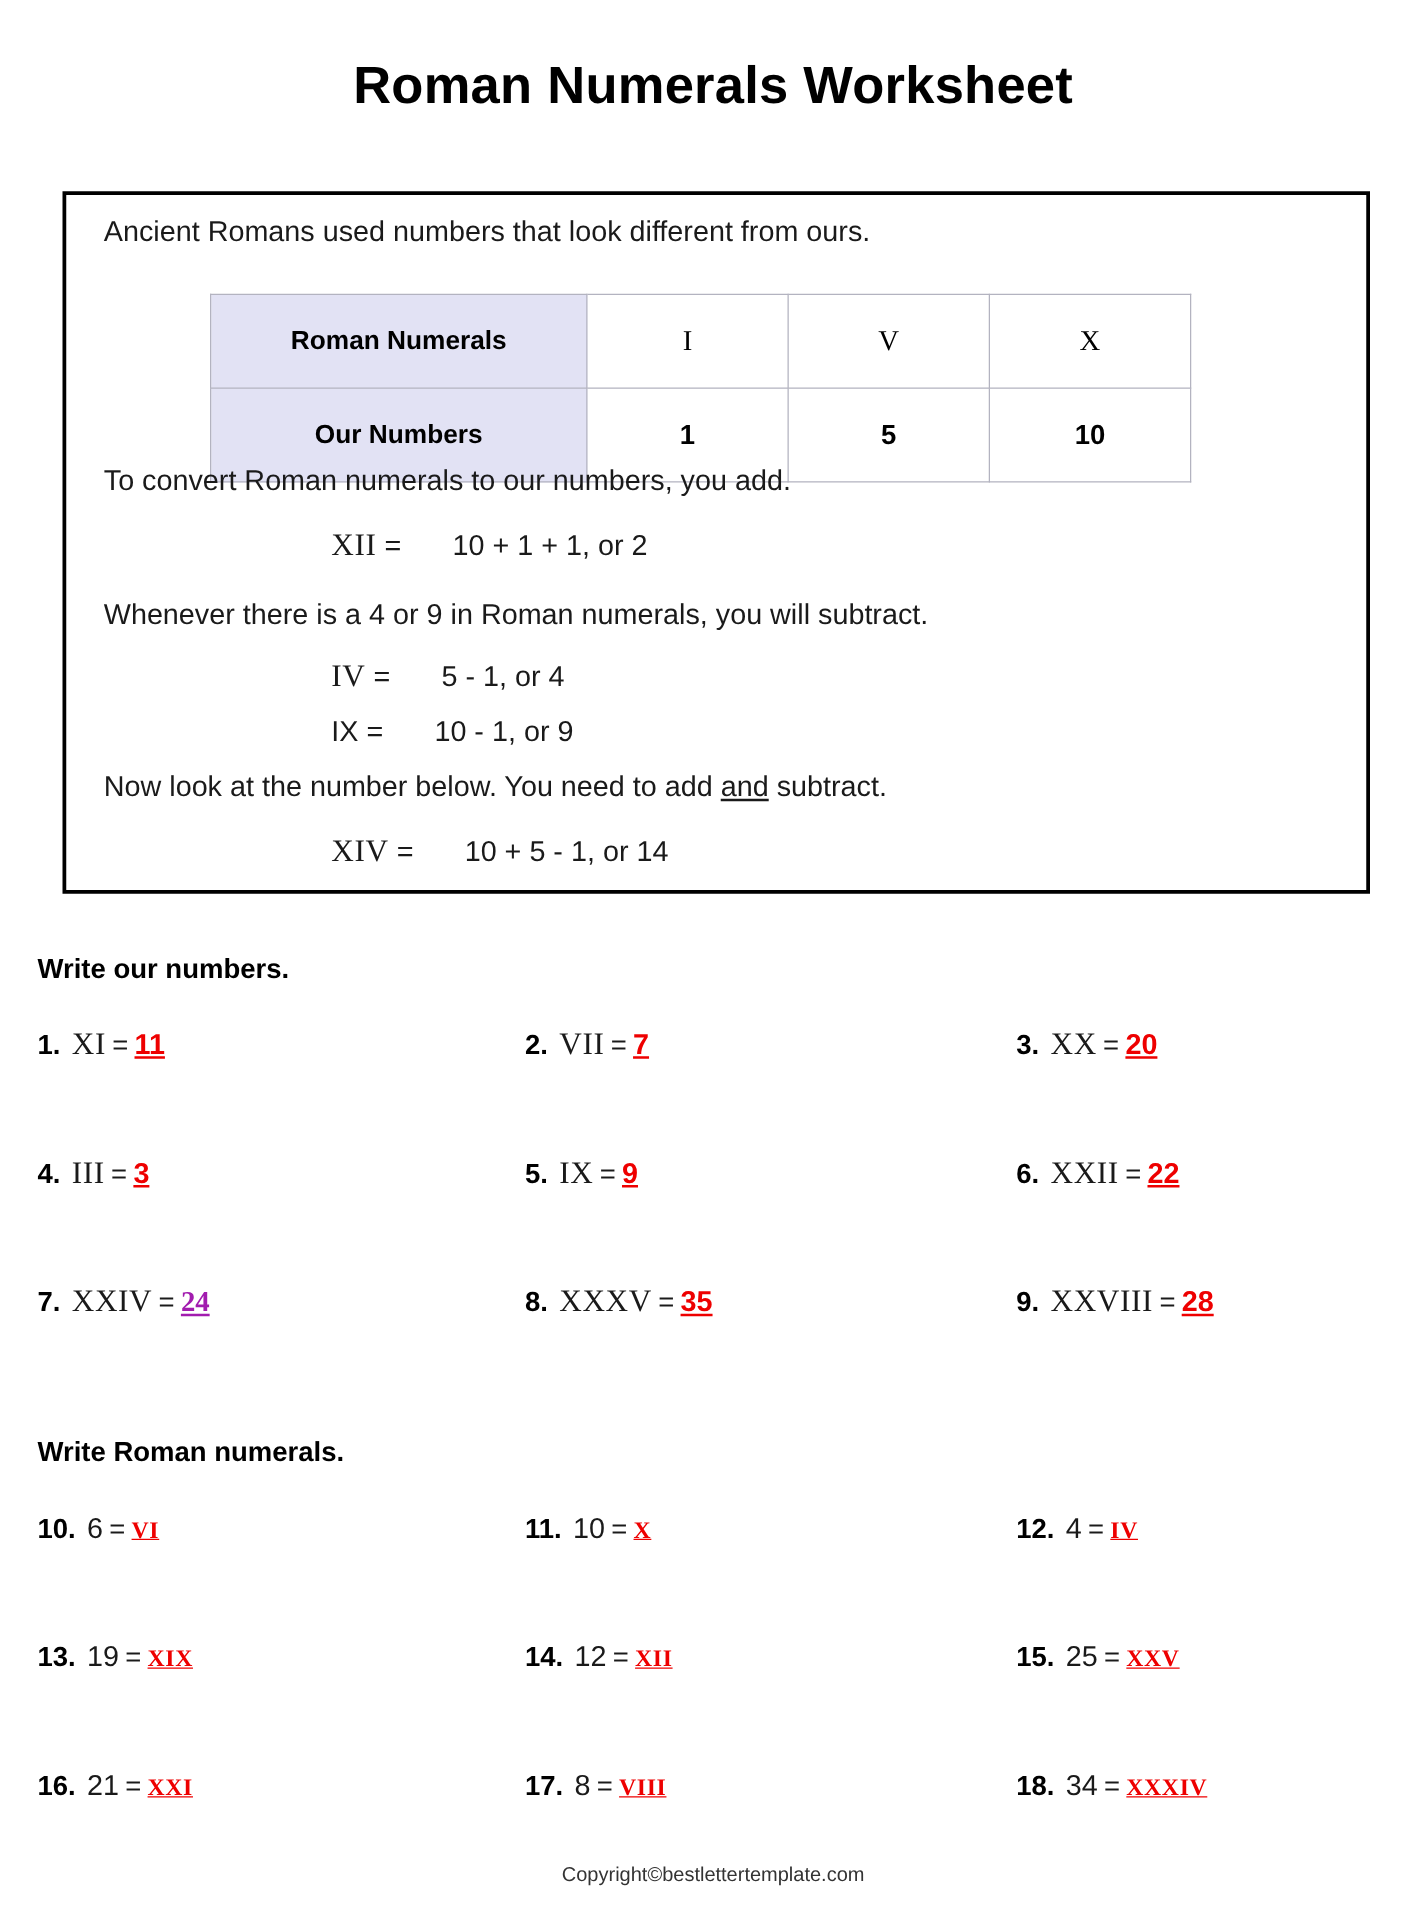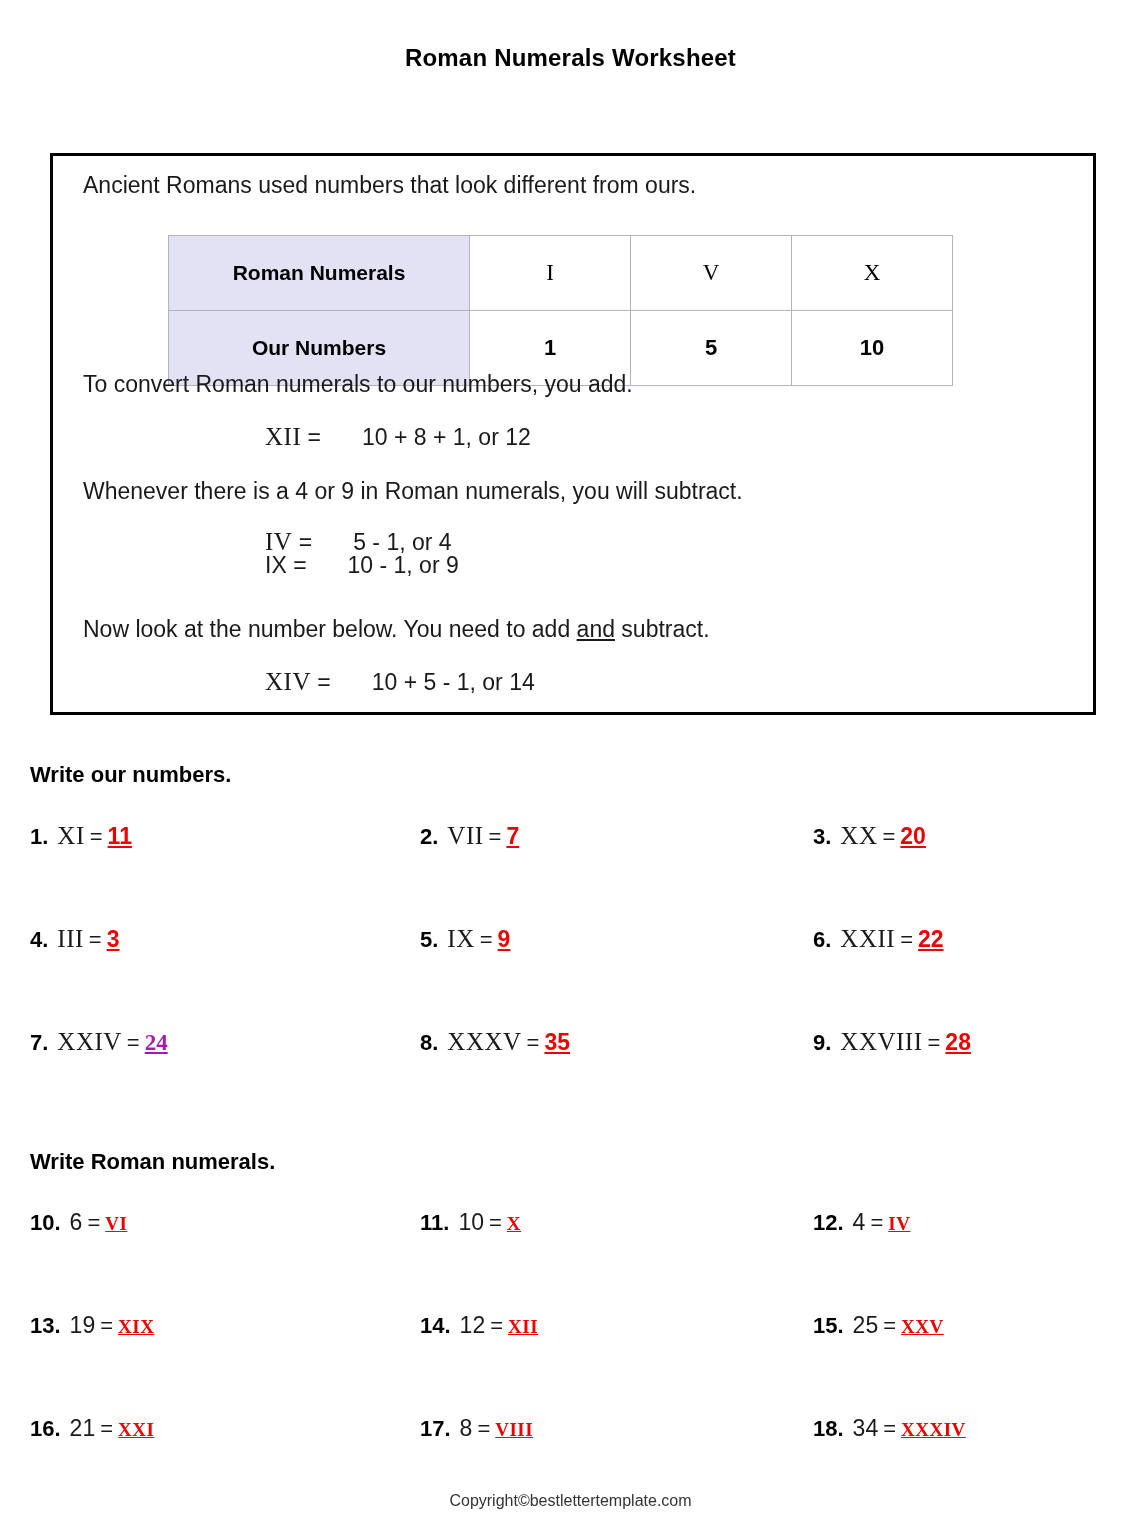--- a/index.html
+++ b/index.html
@@ -18,21 +18,21 @@
 
   
   .page-title {
     position: absolute;
     top: 44px;
     left: 0;
     width: 1141px;
     text-align: center;
     font-family: "Liberation Sans", sans-serif;
     font-weight: bold;
-    font-size: 24px;
+    font-size: 42px;
     letter-spacing: 0.2px;
     color: #000000;
   }
 
   
   .info-box {
     position: absolute;
     left: 50px;
     top: 153px;
     width: 1046px;
@@ -112,21 +112,21 @@
     font-family: "Liberation Sans", sans-serif;
     font-size: 23px;
   }
   .eq-pad { display: inline-block; min-width: 48px; }
   .u-line { text-decoration: underline; }
 
   .exp-1 { top: 215px; }
   .ex-1  { top: 267px; }
   .exp-2 { top: 322px; }
   .ex-2  { top: 372px; }
-  .ex-3  { top: 396px; }
+  .ex-3  { top: 416px; }
   .exp-3 { top: 460px; }
   .ex-4  { top: 512px; }
 
   
   .section-heading {
     position: absolute;
     left: 30px;
     font-family: "Liberation Sans", sans-serif;
     font-weight: bold;
     font-size: 22px;
@@ -233,21 +233,21 @@
       <td class="cell-num">10</td>
     </tr>
   </tbody>
     </table>
 
   <div class="explain exp-1">To convert Roman numerals to our numbers, you add.</div>
 
   <div class="example ex-1">
     <span class="rn-serif">XII</span>
     <span class="rn-sans eq-pad">=</span>
-    <span class="rn-sans">10 + 8 + 1, or 12</span>
+    <span class="rn-sans">10 + 1 + 1, or 2</span>
   </div>
 
   <div class="explain exp-2">Whenever there is a 4 or 9 in Roman numerals, you will subtract.</div>
 
   <div class="example ex-2">
     <span class="rn-serif">IV</span>
     <span class="rn-sans eq-pad">=</span>
     <span class="rn-sans">5 - 1, or 4</span>
   </div>
 

